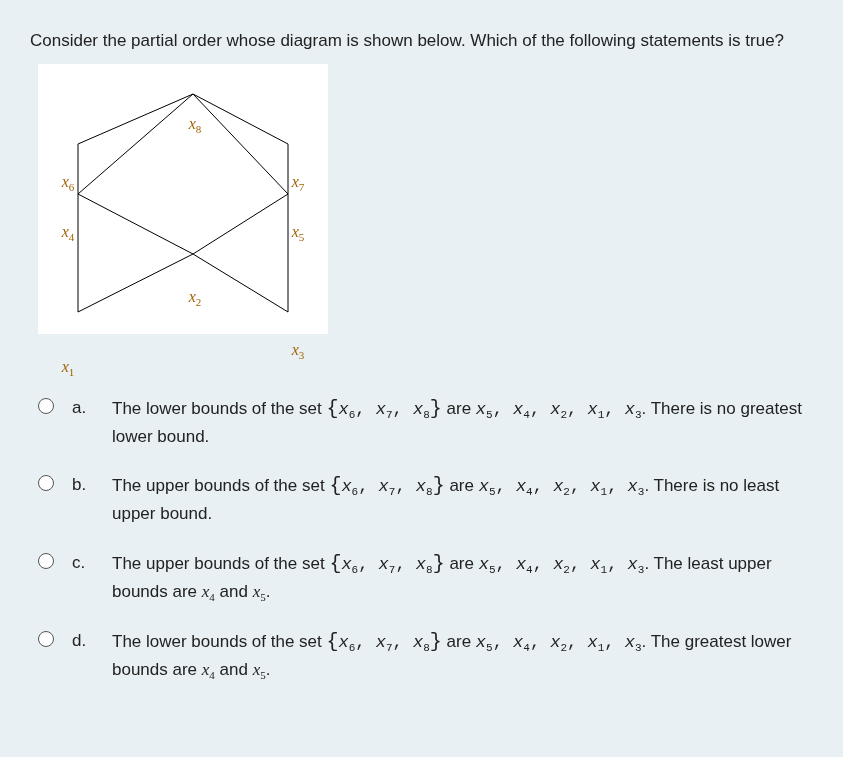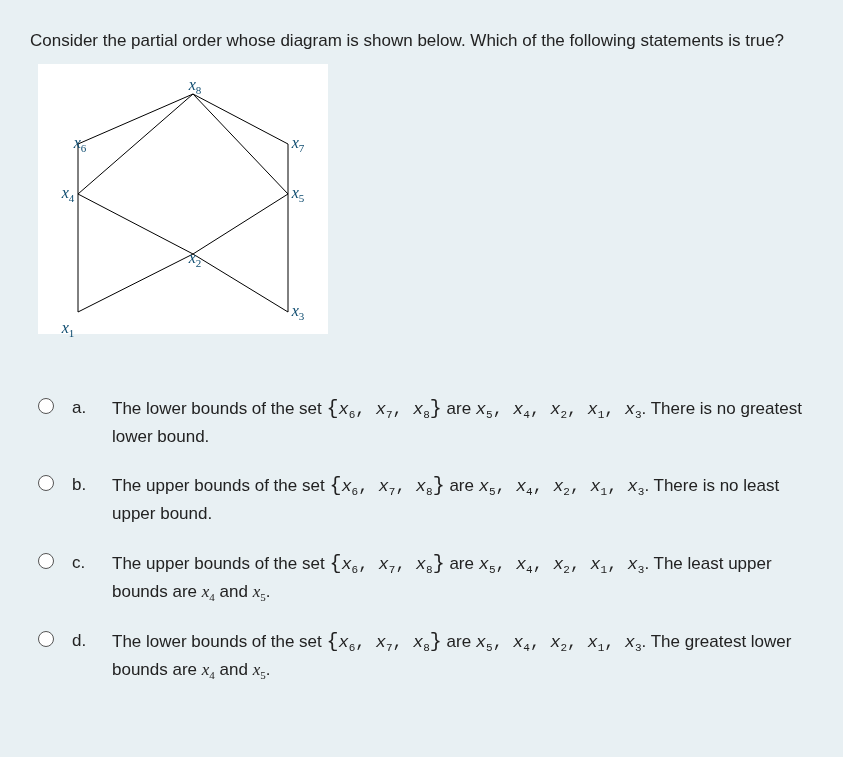--- a/index.html
+++ b/index.html
@@ -20,23 +20,24 @@
       height: 270px;
       margin: 10px 0 60px 8px;
       position: relative;
     }
     .diagram-wrap svg { position:absolute; top:0; left:0; }
     .node-label {
       position: absolute;
       font-family: Georgia, 'Times New Roman', serif;
       font-style: italic;
       font-size: 16px;
-      color: #0c4a6e;
+      color: #a16207;
       transform: translate(-50%, -50%);
       white-space: nowrap;
+      margin-top: 39px;
     }
     .node-label sub { font-size: 11px; font-style: normal; vertical-align: sub; }
     .options { padding-left: 8px; }
     .option-row {
       display: flex;
       align-items: flex-start;
       gap: 18px;
       margin-bottom: 22px;
     }
     .radio-ring {
@@ -82,21 +83,21 @@
       <line x1="155" y1="190" x2="250" y2="130"></line>
       <line x1="40" y1="130" x2="40" y2="80"></line>
       <line x1="40" y1="130" x2="155" y2="30"></line>
       <line x1="250" y1="130" x2="250" y2="80"></line>
       <line x1="250" y1="130" x2="155" y2="30"></line>
       <line x1="40" y1="80" x2="155" y2="30"></line>
       <line x1="250" y1="80" x2="155" y2="30"></line>
     </g>
   </svg>
   <div class="node-label" style="left:157px; top:22px"><i>x</i><sub>8</sub></div>
-  <div class="node-label" style="left:42px; top:80px"><i>x</i><sub>6</sub></div>
+  <div class="node-label" style="left:30px; top:80px"><i>x</i><sub>6</sub></div>
   <div class="node-label" style="left:260px; top:80px"><i>x</i><sub>7</sub></div>
   <div class="node-label" style="left:30px; top:130px"><i>x</i><sub>4</sub></div>
   <div class="node-label" style="left:260px; top:130px"><i>x</i><sub>5</sub></div>
   <div class="node-label" style="left:157px; top:195px"><i>x</i><sub>2</sub></div>
   <div class="node-label" style="left:30px; top:265px"><i>x</i><sub>1</sub></div>
   <div class="node-label" style="left:260px; top:248px"><i>x</i><sub>3</sub></div>
 </div>
 
 <div class="options">
 

